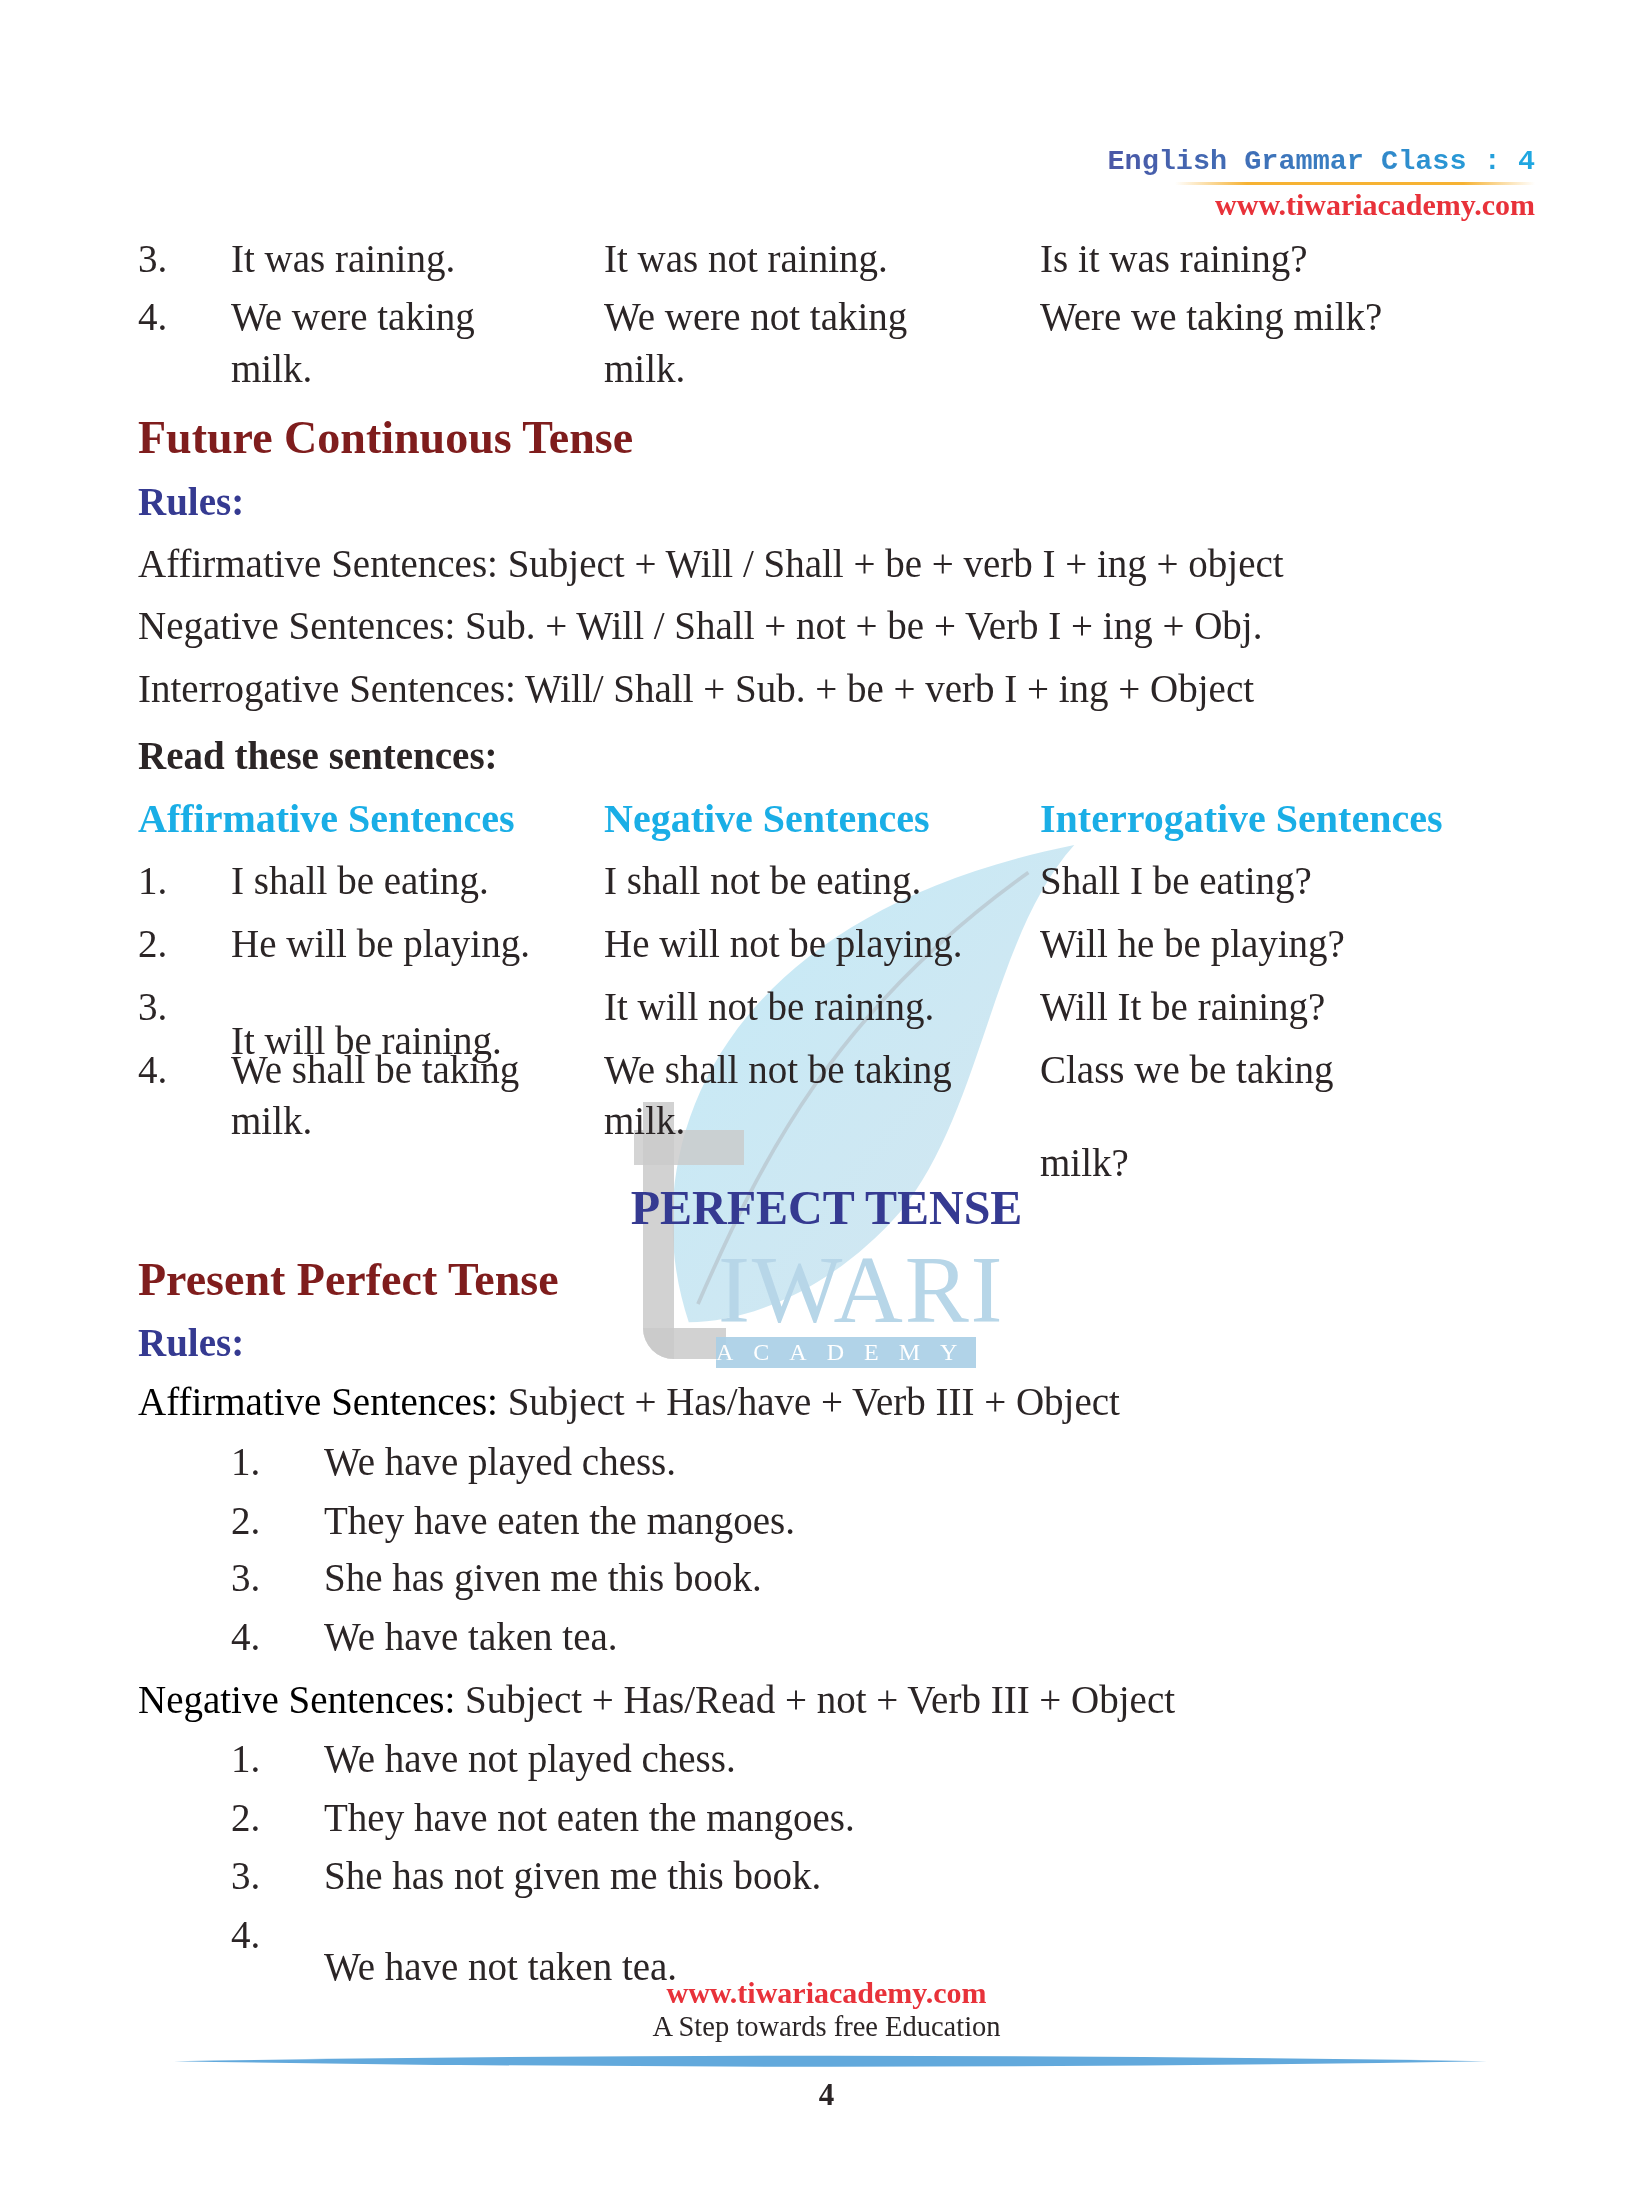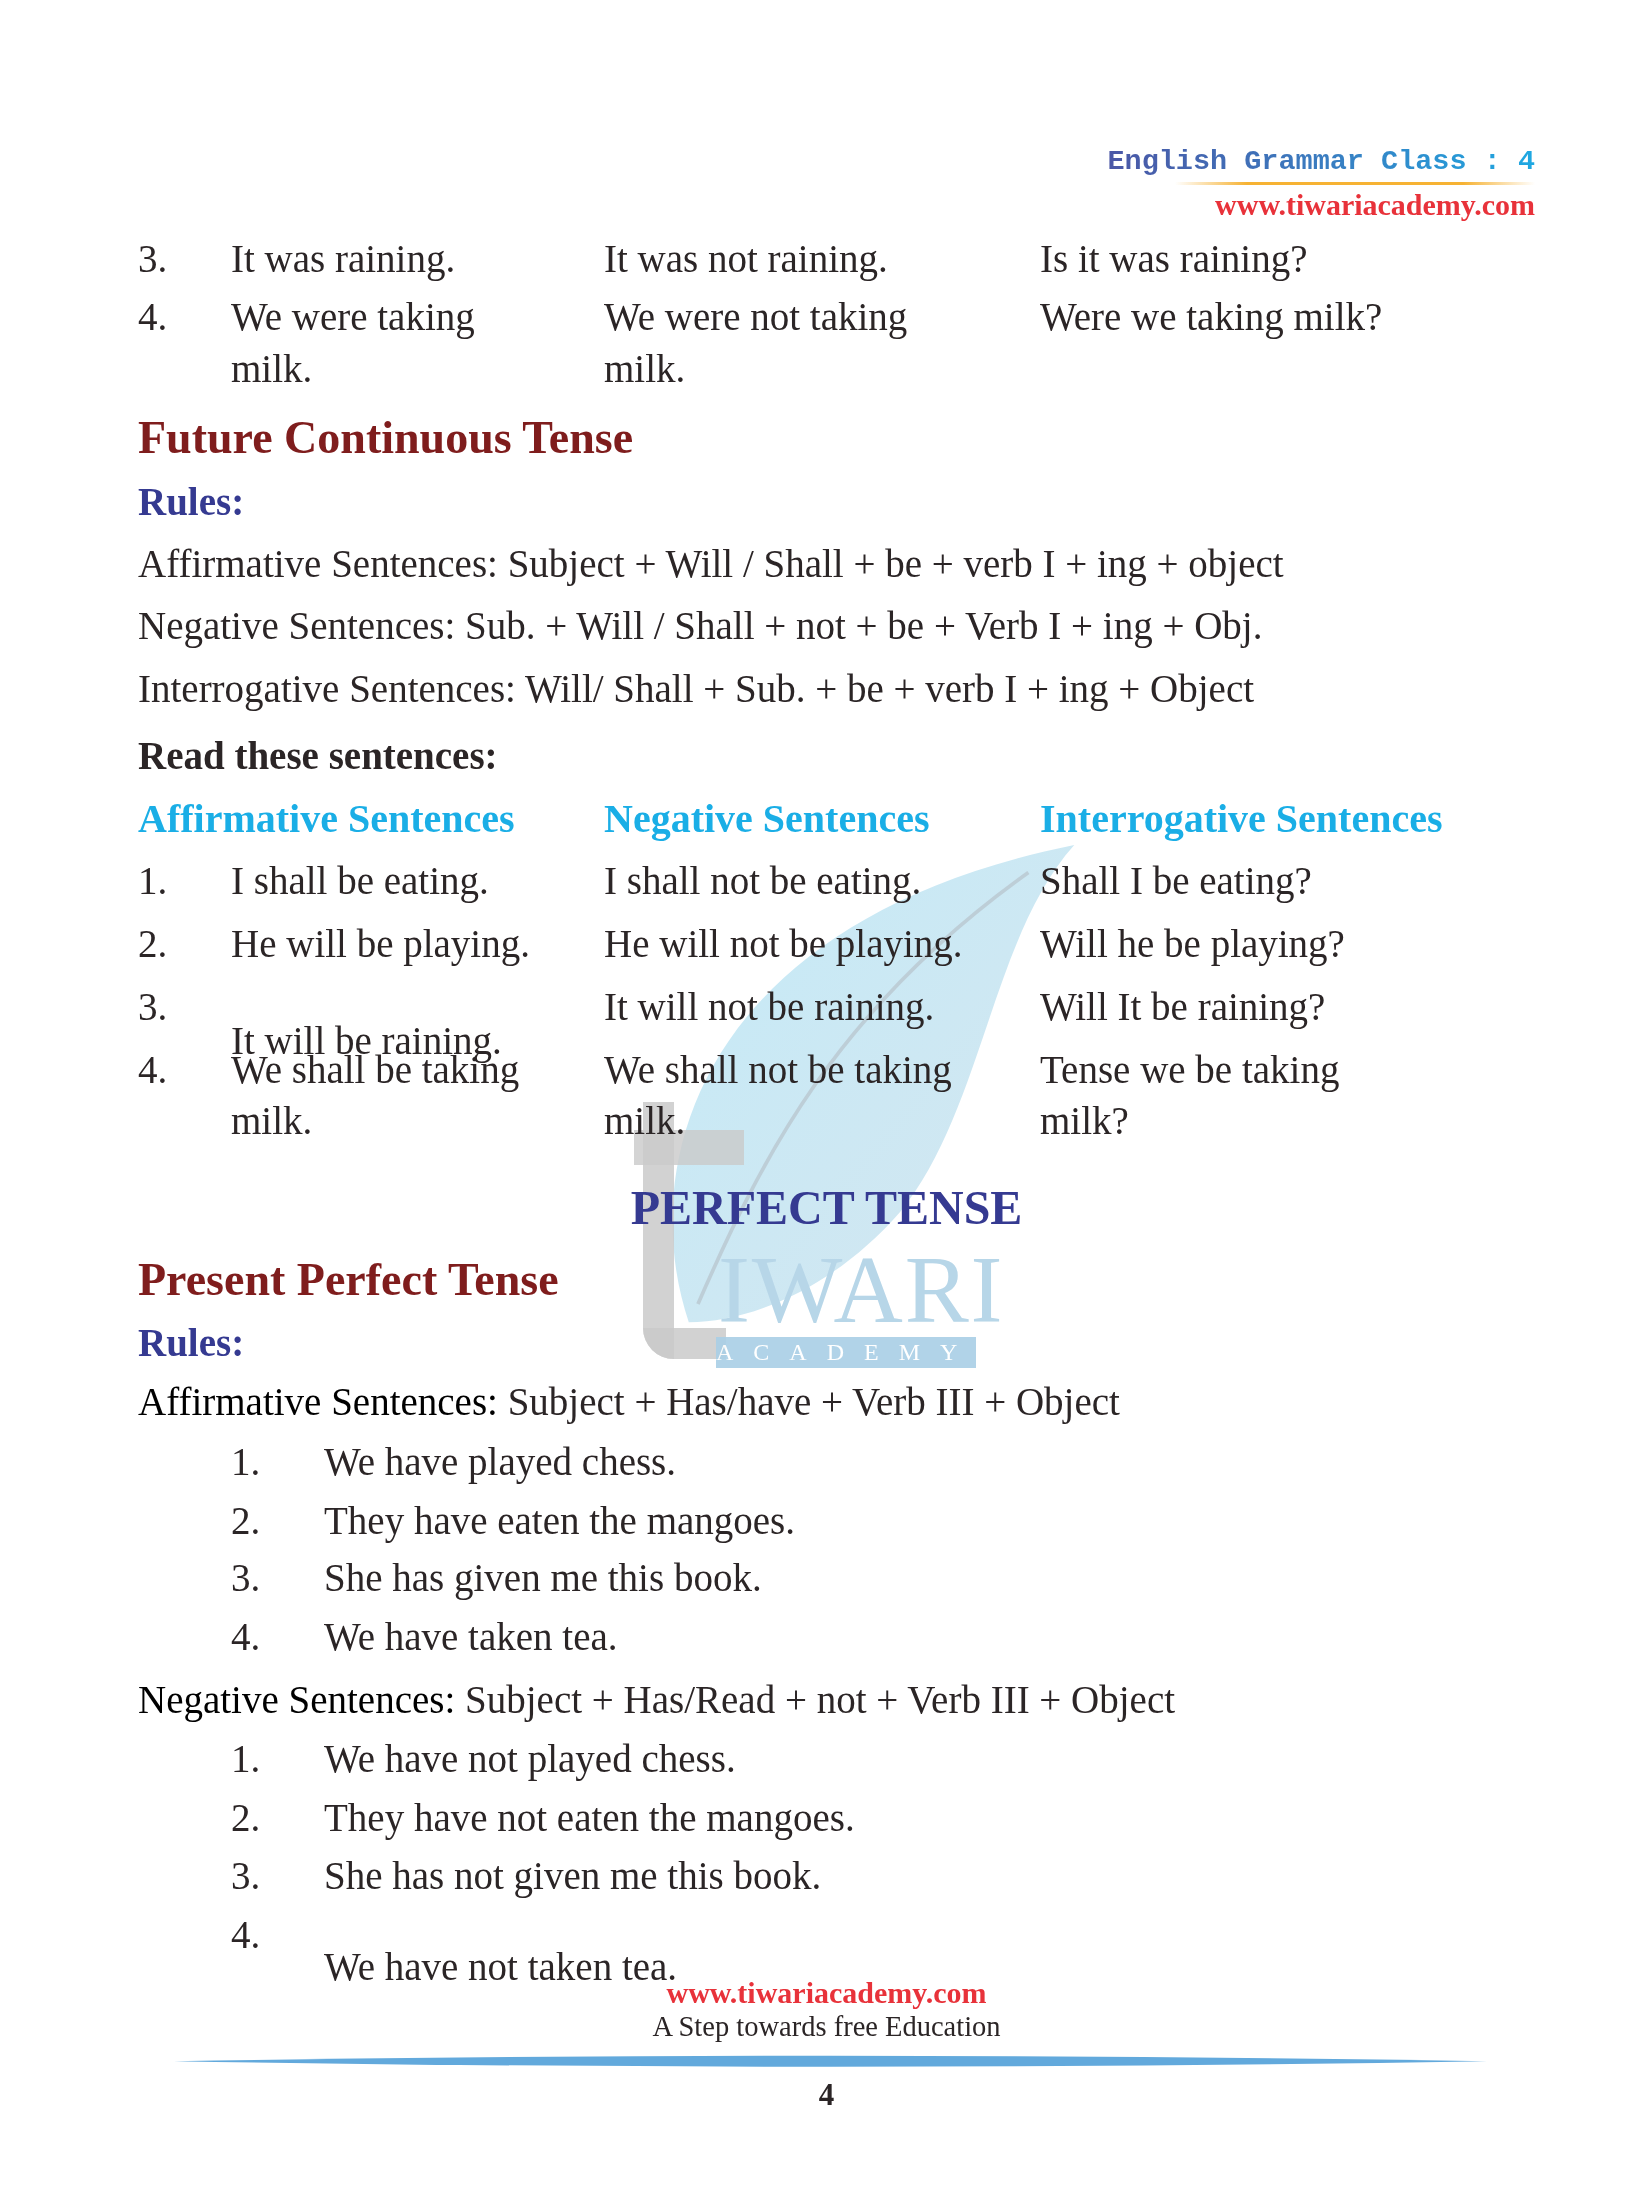--- a/index.html
+++ b/index.html
@@ -99,22 +99,22 @@
   <div class="abs txt num" style="top:987px;">3.</div>
   <div class="abs txt c1" style="top:987px;margin-top:34px;">It will be raining.</div>
   <div class="abs txt c2" style="top:987px;">It will not be raining.</div>
   <div class="abs txt c3" style="top:987px;">Will It be raining?</div>
 
   <div class="abs txt num" style="top:1050px;">4.</div>
   <div class="abs txt c1" style="top:1050px;">We shall be taking</div>
   <div class="abs txt c1" style="top:1101px;">milk.</div>
   <div class="abs txt c2" style="top:1050px;">We shall not be taking</div>
   <div class="abs txt c2" style="top:1101px;">milk.</div>
-  <div class="abs txt c3" style="top:1050px;">Tense we be taking</div>
-  <div class="abs txt c3" style="top:1101px;">milk?</div>
+  <div class="abs txt c3" style="top:1050px;">Class we be taking</div>
+  <div class="abs txt c3" style="top:1143px;">milk?</div>
 </div>
 
 <div class="abs center-title" style="top:1180px;">PERFECT TENSE</div>
 <div class="abs section-red" style="top:1253px;">Present Perfect Tense</div>
 <div class="abs rules" style="top:1320px;">Rules:</div>
 
 <div class="abs txt" style="left:138px; top:1382px;">
   <span class="pink">Affirmative Sentences:</span>
   <span>Subject + Has/have + Verb III + Object</span>
 </div>

